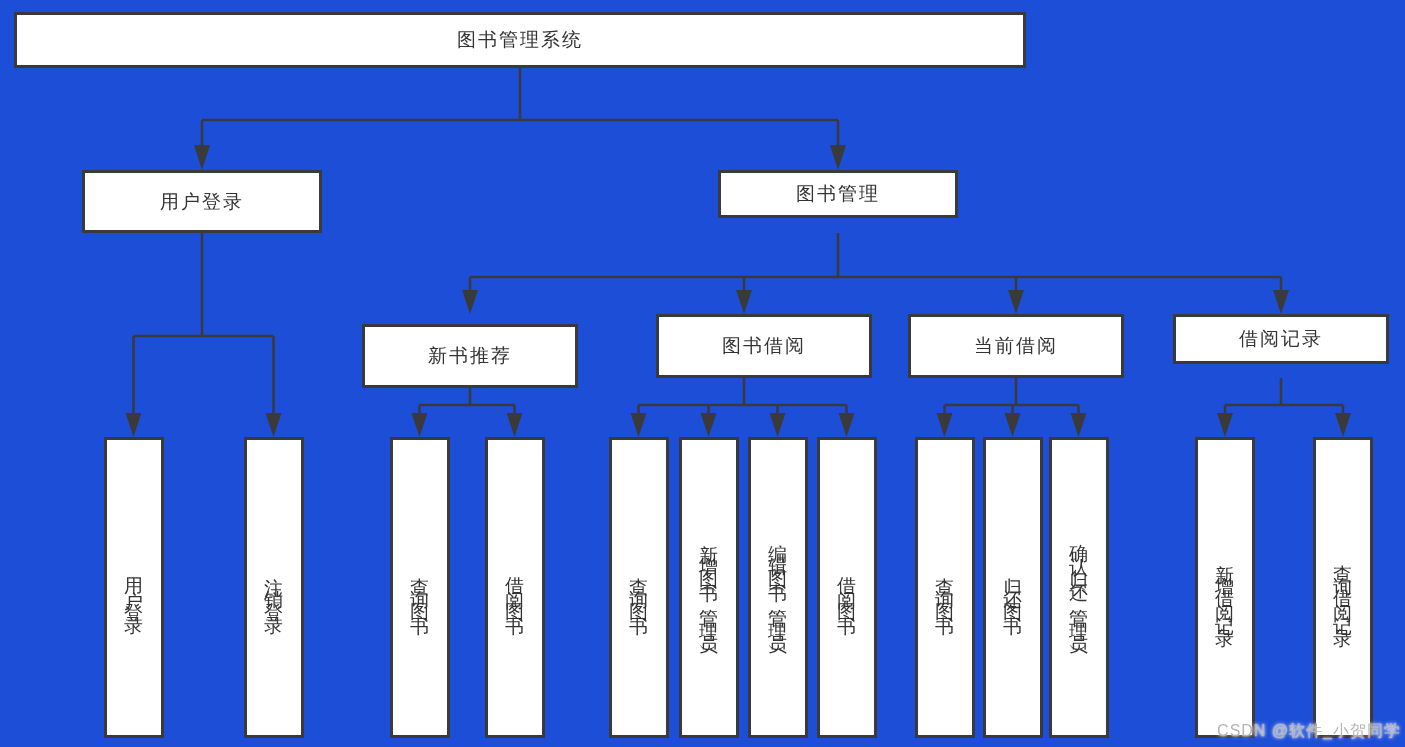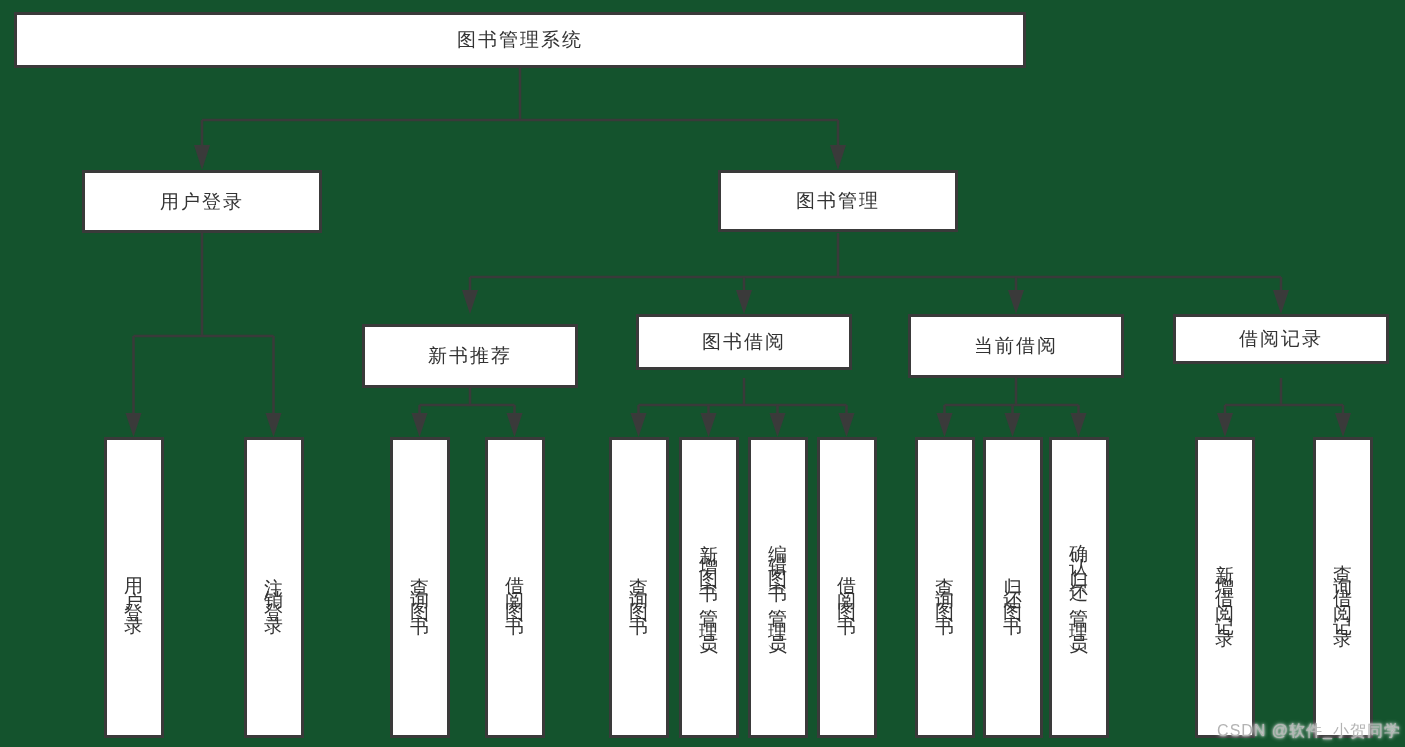--- a/index.html
+++ b/index.html
@@ -5,21 +5,21 @@
   :root {
     --line: #3a3a3a;
     --text: #333333;
     --wm: #b3b3b3;
   }
   html, body { margin: 0; padding: 0; background: #ffffff; }
   #stage {
     position: relative;
     width: 1405px;
     height: 747px;
-    background: #14532d;
+    background: #1d4ed8;
     overflow: hidden;
     font-family: "Liberation Sans", "DejaVu Sans", sans-serif;
   }
   #connectors {
     position: absolute;
     left: 0; top: 0;
     pointer-events: none;
   }
   .hbox {
     position: absolute;
@@ -141,28 +141,28 @@
     </g>
   </svg>
 
   <div class="hbox" style="left:14px; top:12px; width:1012px; height:56px;">
     <span>图书管理系统</span>
   </div>
 
   <div class="hbox" style="left:82px; top:170px; width:240px; height:63px;">
     <span>用户登录</span>
   </div>
-  <div class="hbox" style="left:718px; top:170px; width:240px; height:62px;">
+  <div class="hbox" style="left:718px; top:170px; width:240px; height:48px;">
     <span>图书管理</span>
   </div>
 
   <div class="hbox" style="left:362px; top:324px; width:216px; height:64px;">
     <span>新书推荐</span>
   </div>
-  <div class="hbox" style="left:636px; top:314px; width:216px; height:56px;">
+  <div class="hbox" style="left:656px; top:314px; width:216px; height:64px;">
     <span>图书借阅</span>
   </div>
   <div class="hbox" style="left:908px; top:314px; width:216px; height:64px;">
     <span>当前借阅</span>
   </div>
   <div class="hbox" style="left:1173px; top:314px; width:216px; height:50px;text-align:center;">
     <span>借阅记录</span>
   </div>
 
   <div class="vbox" style="left:104px;">

